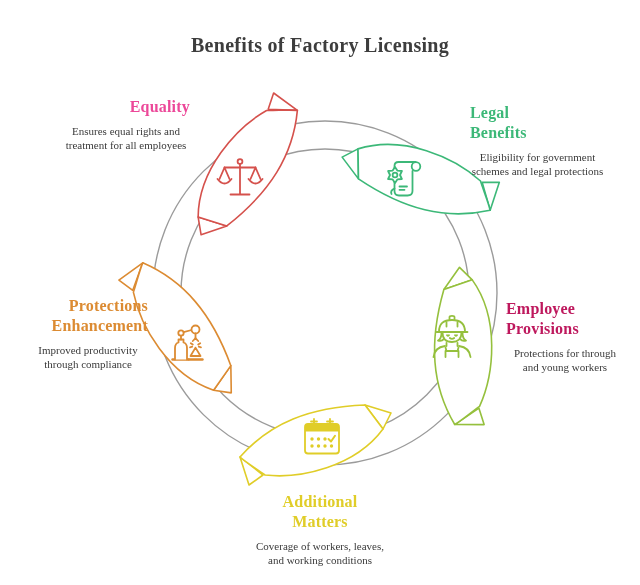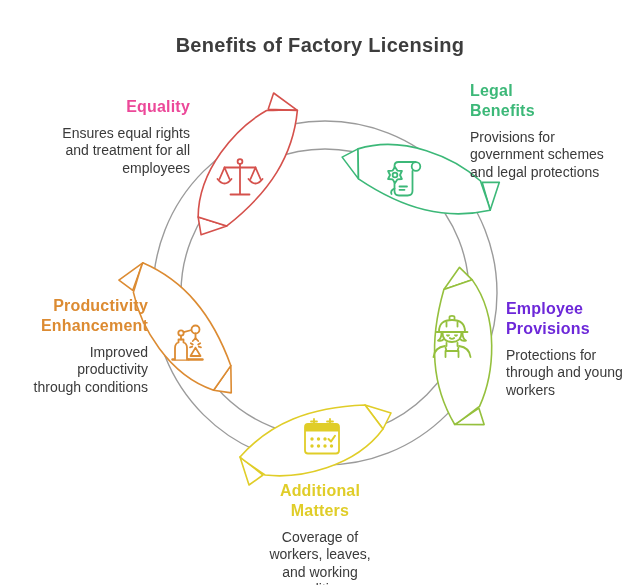--- a/index.html
+++ b/index.html
@@ -1,40 +1,40 @@
 <!DOCTYPE html>
 <html><head>
 <meta charset="utf-8">
 <style>
   html,body{margin:0;padding:0;background:#fff;}
   #canvas{
     position:relative;width:640px;height:585px;background:#fff;overflow:hidden;
-    font-family:Liberation Sans, sans-serif;
+    font-family:Liberation Serif, serif;
   }
   #diagram-svg{position:absolute;left:0;top:0;}
   .page-title{
     position:absolute;left:0;top:34px;width:640px;text-align:center;
     font-size:20px;font-weight:700;letter-spacing:.3px;color:#3d3d3d;margin:0;
   }
   .label-block{position:absolute;}
   .label-block h2{
     margin:0 0 8px 0;font-size:16px;font-weight:700;line-height:1.25;letter-spacing:.2px;
   }
   .label-block p{
-    margin:0;font-size:14px;line-height:1.24;color:#3a3a3a;
+    margin:0;font-size:11px;line-height:1.24;color:#3a3a3a;text-align:center;
   }
   .blk-equality{right:450px;top:97px;width:170px;text-align:right;}
   .blk-equality p{margin-left:auto;max-width:128px;}
   .blk-legal{left:470px;top:81px;width:160px;text-align:left;}
-  .blk-legal h2{max-width:80px;}
+  .blk-legal h2{max-width:80px;margin-top:22px;}
   .blk-legal p{max-width:135px;}
   .blk-employee{left:506px;top:299px;width:130px;text-align:left;}
   .blk-employee h2{max-width:95px;}
   .blk-employee p{max-width:118px;}
-  .blk-additional{left:230px;top:481px;width:180px;text-align:center;}
+  .blk-additional{left:230px;top:492px;width:180px;text-align:center;}
   .blk-additional h2{max-width:110px;margin-left:auto;margin-right:auto;}
   .blk-additional p{max-width:128px;margin-left:auto;margin-right:auto;}
   .blk-productivity{right:492px;top:296px;width:150px;text-align:right;}
   .blk-productivity h2{max-width:125px;margin-left:auto;}
   .blk-productivity p{margin-left:auto;max-width:120px;}
 </style>
 </head>
 <body>
 
 <div id="canvas">
@@ -138,31 +138,31 @@
     </g>
   </svg>
 
   <div class="label-block blk-equality">
     <h2 style="color: #ec4899;">Equality</h2>
     <p>Ensures equal rights and treatment for all employees</p>
   </div>
 
   <div class="label-block blk-legal">
     <h2 style="color: rgb(60, 184, 120);">Legal Benefits</h2>
-    <p>Provisions for government schemes and legal protections</p>
+    <p>Eligibility for government schemes and legal protections</p>
   </div>
 
   <div class="label-block blk-employee">
-    <h2 style="color: #6d28d9;">Employee Provisions</h2>
+    <h2 style="color: #be185d;">Employee Provisions</h2>
     <p>Protections for through and young workers</p>
   </div>
 
   <div class="label-block blk-additional">
     <h2 style="color: rgb(224, 205, 40);">Additional Matters</h2>
     <p>Coverage of workers, leaves, and working conditions</p>
   </div>
 
   <div class="label-block blk-productivity">
-    <h2 style="color: rgb(220, 139, 50);">Productivity Enhancement</h2>
-    <p>Improved productivity through conditions</p>
+    <h2 style="color: rgb(220, 139, 50);">Protections Enhancement</h2>
+    <p>Improved productivity through compliance</p>
   </div>
 
 </div>
 
 </body></html>

